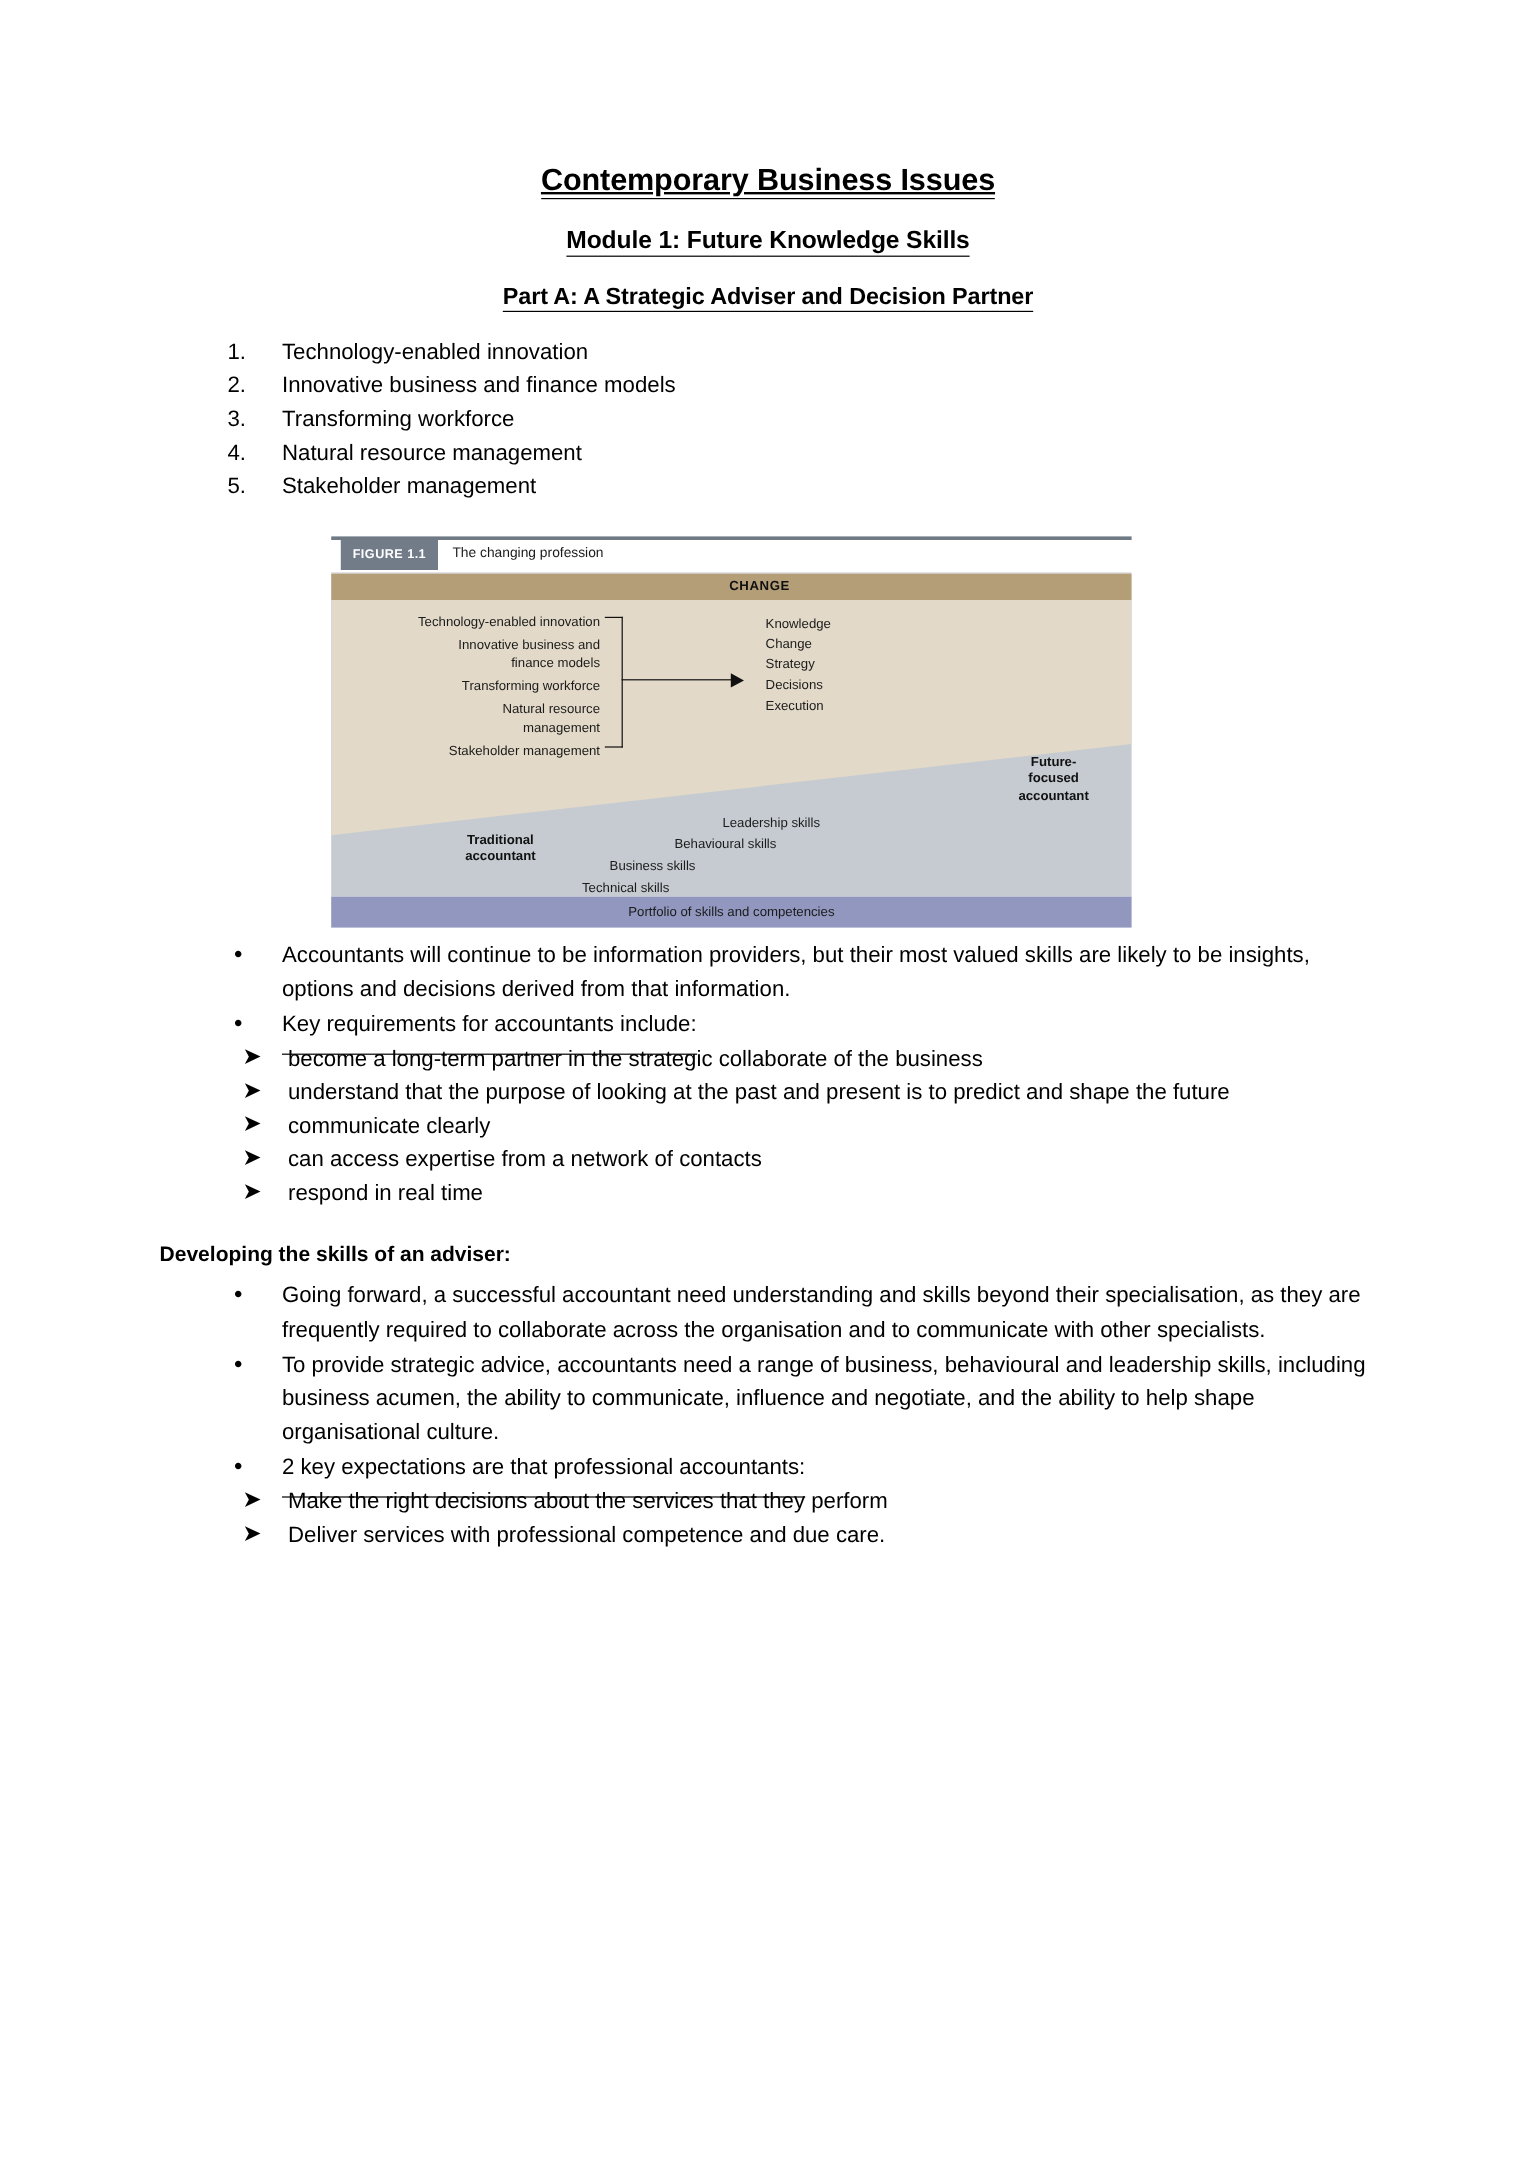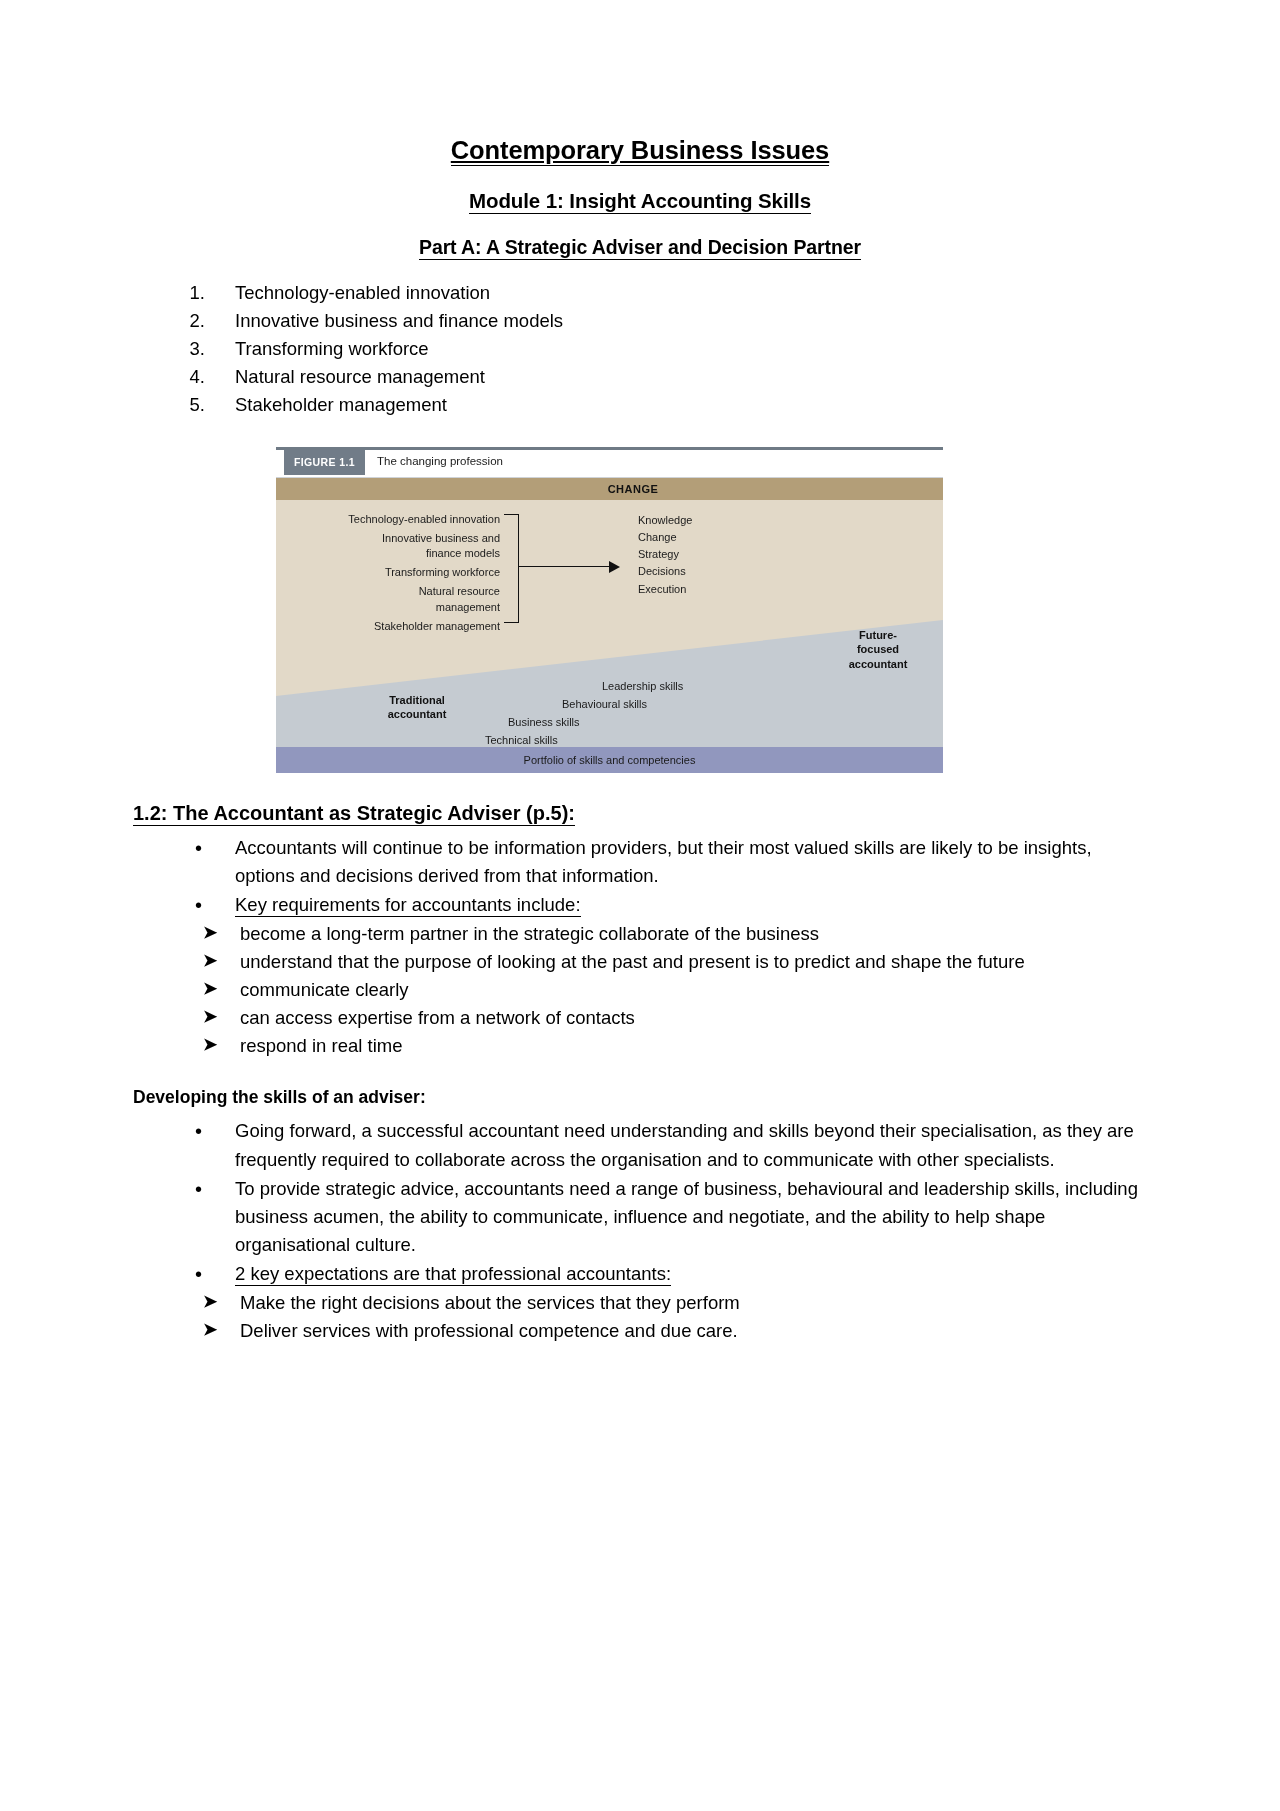--- a/index.html
+++ b/index.html
@@ -105,21 +105,21 @@
   ul.bullets > li > .dot {
     position: absolute;
     left: 26px;
     top: -1px;
     font-size: 20px;
     line-height: 1.52;
   }
   .u-line {
     border-bottom: 1.3px solid #000;
     display: inline;
-    padding-bottom: 1px;
+    padding-bottom: 15px;
   }
 
   
   ul.arrows {
     list-style: none;
     margin: 0;
     padding: 0 0 0 70px;
   }
   ul.arrows > li {
     position: relative;
@@ -291,21 +291,21 @@
     color: #1b1b1b;
   }
 </style>
 </head>
 <body>
 
 <div class="page">
   <div class="content">
 
     <div class="doc-title"><span>Contemporary Business Issues</span></div>
-    <div class="doc-subtitle"><span>Module 1: Insight Accounting Skills</span></div>
+    <div class="doc-subtitle"><span>Module 1: Future Knowledge Skills</span></div>
     <div class="doc-subsubtitle"><span>Part A: A Strategic Adviser and Decision Partner</span></div>
 
 
     <ol class="numlist">
       <li><span class="num">1.</span><span>Technology-enabled innovation</span></li>
       <li><span class="num">2.</span><span>Innovative business and finance models</span></li>
       <li><span class="num">3.</span><span>Transforming workforce</span></li>
       <li><span class="num">4.</span><span>Natural resource management</span></li>
       <li><span class="num">5.</span><span>Stakeholder management</span></li>
     </ol>
@@ -352,21 +352,20 @@
           <div class="fig-skill" style="left:326px; top:180px;">Leadership skills</div>
           <div class="fig-skill" style="left:286px; top:198px;">Behavioural skills</div>
           <div class="fig-skill" style="left:232px; top:216px;">Business skills</div>
           <div class="fig-skill" style="left:209px; top:234px;">Technical skills</div>
         </div>
 
         <div class="fig-portfolio">Portfolio of skills and competencies</div>
       </div>
     </div>
 
-    <div class="sec-head sec-2"><span>1.2: The Accountant as Strategic Adviser (p.5):</span></div>
 
     <ul class="bullets">
       <li><span class="dot">•</span><span>Accountants will continue to be information providers, but their most valued skills are likely to be insights, options and decisions derived from that information.</span></li>
       <li><span class="dot">•</span><span class="u-line">Key requirements for accountants include:</span></li>
     </ul>
 
     <ul class="arrows">
       <li><span class="arw">➤</span><span>become a long-term partner in the strategic collaborate of the business</span></li>
       <li><span class="arw">➤</span><span>understand that the purpose of looking at the past and present is to predict and shape the future</span></li>
       <li><span class="arw">➤</span><span>communicate clearly</span></li>

